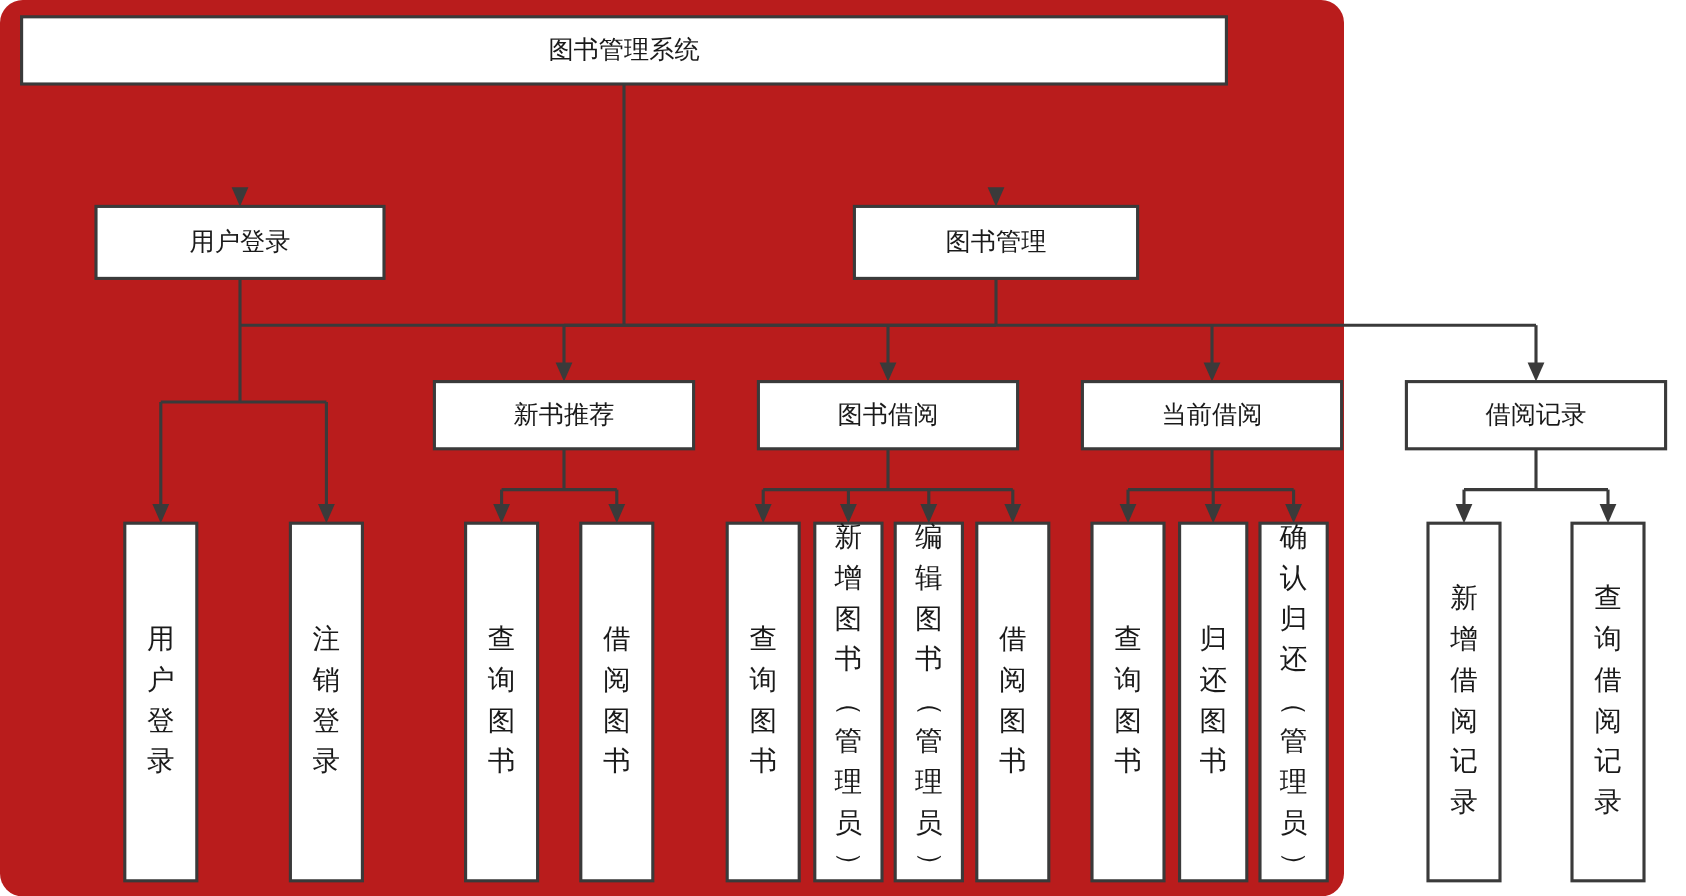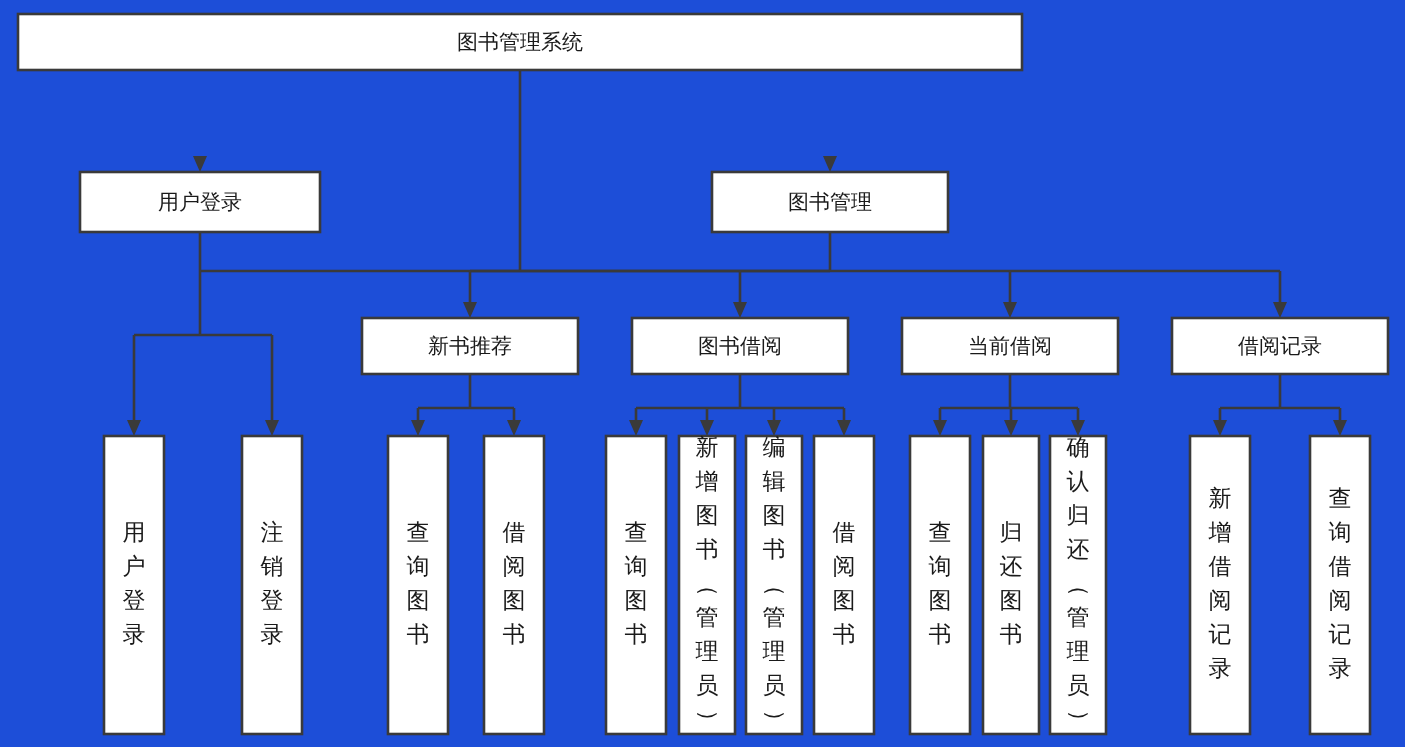--- a/index.html
+++ b/index.html
@@ -8,23 +8,24 @@
     background: #ffffff;
   }
   body {
     width: 1405px;
     height: 747px;
     overflow: hidden;
     font-family: "Liberation Sans", "DejaVu Sans", sans-serif;
   }
   #diagram-root {
     position: relative;
-    width: 1405px;
+    width: 1120px;
     height: 747px;
-    background: #1d4ed8;
+    background: #b91c1c;
+    border-radius: 19px;
   }
   svg.diagram-svg {
     position: absolute;
     left: 0;
     top: 0;
     width: 1405px;
     height: 747px;
   }
   .node-box {
     fill: #ffffff;

